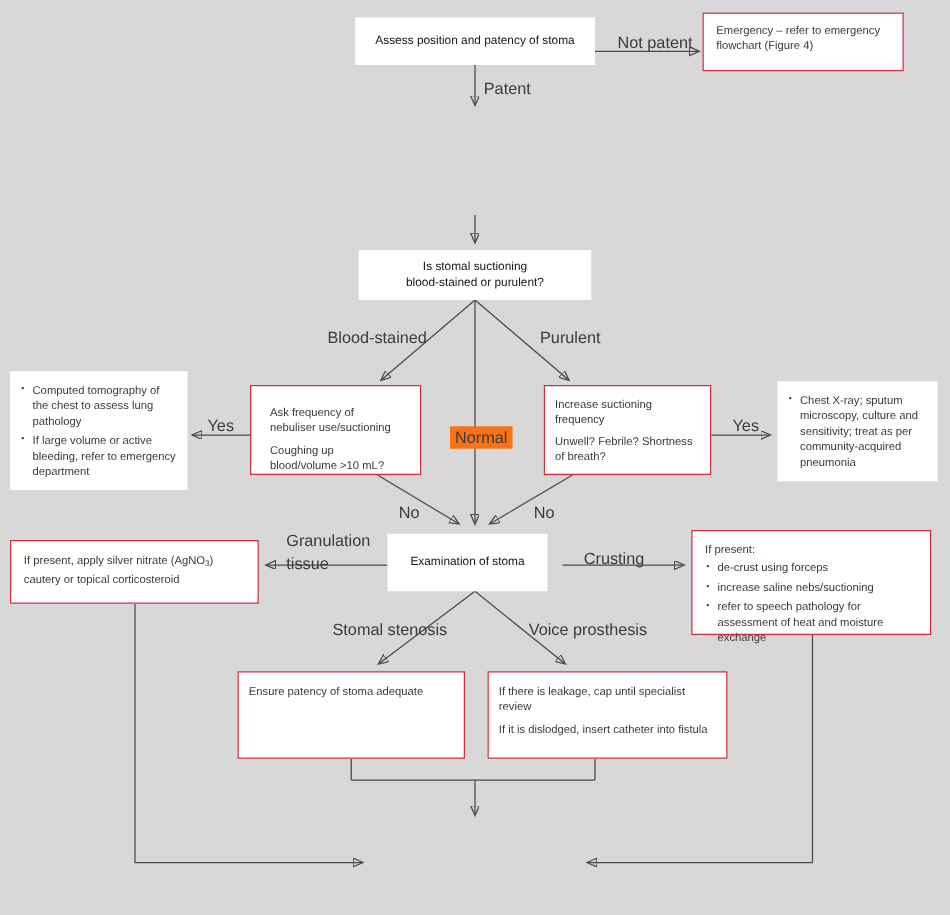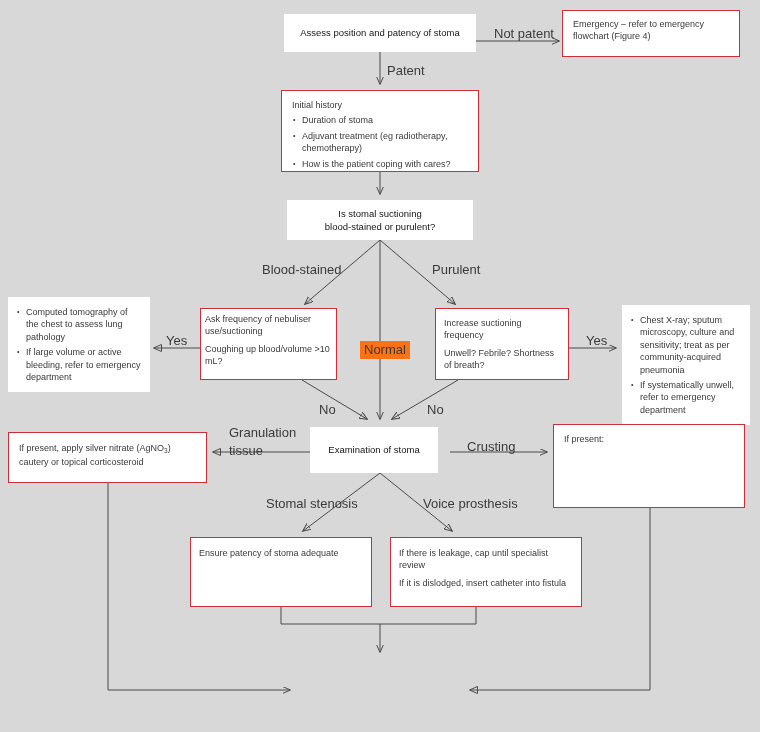--- a/index.html
+++ b/index.html
@@ -59,72 +59,68 @@
     <path d="M281,624 H476"></path>
     <path d="M380,624 V652" marker-end="url(#ah)"></path>
     <path d="M108,483 V690 H290" marker-end="url(#ah)"></path>
     <path d="M650,508 V690 H470" marker-end="url(#ah)"></path>
   </svg>
 
   <div class="node center-bold" style="left:284px;top:14px;width:192px;height:38px">
     <div>Assess position and patency of stoma</div>
   </div>
 
-  <div class="node red" style="left:562px;top:10px;width:178px;height:47px;padding:7px 10px">
+  <div class="node red" style="left:562px;top:10px;width:161px;height:47px;padding:7px 10px">
     <p class="para">Emergency – refer to emergency flowchart (Figure 4)</p>
   </div>
 
-  <div class="node red" style="left:281px;top:90px;width:198px;height:82px">
-    <p class="title">Initial history</p>
-    <ul class="bullets">
-      <li>Duration of stoma</li>
-      <li>Adjuvant treatment (eg radiotherapy, chemotherapy)</li>
-      <li>How is the patient coping with cares?</li>
-    </ul>
-  </div>
 
   <div class="node center-bold" style="left:287px;top:200px;width:186px;height:40px">
     <div>Is stomal suctioning</div>
     <div>blood-stained or purulent?</div>
   </div>
 
   <div class="node plain" style="left:8px;top:297px;width:142px;padding:9px 8px">
     <ul class="bullets">
       <li>Computed tomography of the chest to assess lung pathology</li>
       <li>If large volume or active bleeding, refer to emergency department</li>
     </ul>
   </div>
 
-  <div class="node red" style="left:200px;top:308px;width:137px;height:72px;padding:4px">
+  <div class="node red" style="left:200px;top:308px;width:137px;height:72px;padding:15px">
     <p class="para">Ask frequency of nebuliser use/suctioning</p>
     <p class="para">Coughing up blood/volume &gt;10 mL?</p>
   </div>
 
   <div class="node red" style="left:435px;top:308px;width:134px;height:72px;padding:8px">
     <p class="para">Increase suctioning frequency</p>
     <p class="para">Unwell? Febrile? Shortness of breath?</p>
   </div>
 
   <div class="node plain" style="left:622px;top:305px;width:128px;padding:9px 8px">
     <ul class="bullets">
       <li>Chest X-ray; sputum microscopy, culture and sensitivity; treat as per community-acquired pneumonia</li>
-      <li>If systematically unwell, refer to emergency department</li>
     </ul>
   </div>
 
   <div class="node red" style="left:8px;top:432px;width:199px;height:51px;padding:9px 10px">
     <p class="para"><span>If present, apply silver nitrate (AgNO</span><span class="sub">3</span><span>) cautery or topical corticosteroid</span></p>
   </div>
 
   <div class="node center-bold" style="left:310px;top:427px;width:128px;height:46px">
     <div>Examination of stoma</div>
   </div>
 
   <div class="node red" style="left:553px;top:424px;width:192px;height:84px;padding:8px 10px">
     <p class="title">If present:</p>
+    <ul class="bullets">
+      <li>de-crust using forceps</li>
+      <li>increase saline nebs/suctioning</li>
+      <li>refer to speech pathology for assessment of heat and moisture exchange</li>
+    </ul>
   </div>
 
   <div class="node red" style="left:190px;top:537px;width:182px;height:70px;padding:9px 8px">
     <p class="para">Ensure patency of stoma adequate</p>
   </div>
 
   <div class="node red" style="left:390px;top:537px;width:192px;height:70px;padding:9px 8px">
     <p class="para">If there is leakage, cap until specialist review</p>
     <p class="para">If it is dislodged, insert catheter into fistula</p>
   </div>

